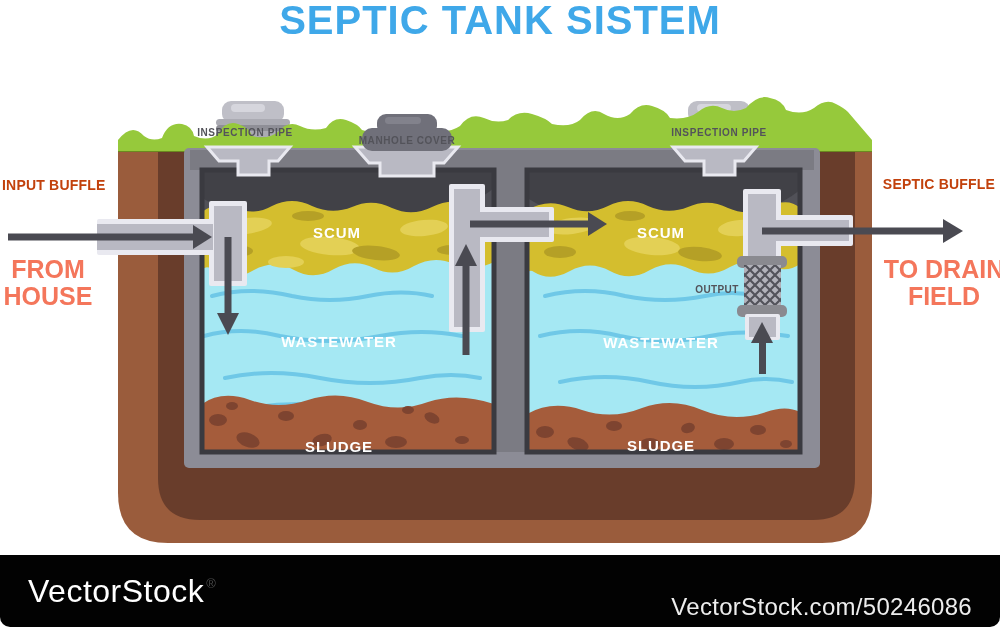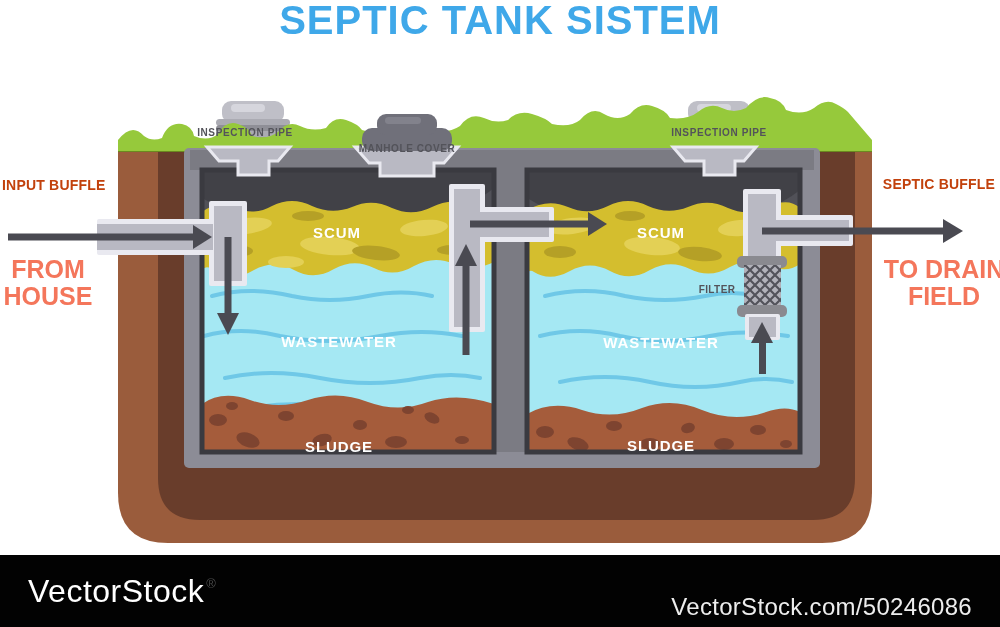--- a/index.html
+++ b/index.html
@@ -1,18 +1,18 @@
 <!DOCTYPE html>
 <html><head>
 <meta charset="utf-8">
 <style>
   html,body{margin:0;padding:0;background:#ffffff;}
   .canvas{
     position:relative;width:1000px;height:627px;overflow:hidden;
-    background:#ffffff;font-family:"Liberation Sans", sans-serif;
+    background:#ffffff;font-family:"Liberation Sans", sans-serif;border-radius:10px;
     -webkit-font-smoothing:antialiased;
   }
   .abs{position:absolute;}
   .ctr{transform:translate(-50%,-50%);white-space:nowrap;}
   .title{
     left:500px;top:20px;font-size:40px;font-weight:800;letter-spacing:1px;
     color:#3FA8E9;
   }
   .lbl-small{font-size:10px;font-weight:bold;letter-spacing:.6px;color:#53535A;margin-top:44px;}
   .lbl-blue{font-size:14px;font-weight:bold;letter-spacing:.2px;color:#c2410c;}
@@ -244,42 +244,42 @@
       <g>
         <rect x="759" y="340" width="7" height="34"></rect>
         <polygon points="751,343 773,343 762,322"></polygon>
       </g>
     </g>
   </svg>
 
   <div class="abs ctr title">SEPTIC TANK SISTEM</div>
 
   <div class="abs ctr lbl-small" style="left:245px;top:88px">INSPECTION PIPE</div>
-  <div class="abs ctr lbl-small" style="left:407px;top:104px">MANHOLE COVER</div>
+  <div class="abs ctr lbl-small" style="left:407px;top:96px">MANHOLE COVER</div>
   <div class="abs ctr lbl-small" style="left:719px;top:88px">INSPECTION PIPE</div>
 
   <div class="abs lbl-blue" style="left:2px;top:177px">INPUT BUFFLE</div>
   <div class="abs ctr lbl-blue" style="left:939px;top:184px">SEPTIC BUFFLE</div>
 
   <div class="abs ctr lbl-flow" style="left:48px;top:283px">
     <div>FROM</div>
     <div>HOUSE</div>
   </div>
   <div class="abs ctr lbl-flow" style="left:944px;top:283px">
     <div>TO DRAIN</div>
     <div>FIELD</div>
   </div>
 
   <div class="abs ctr lbl-layer" style="left:337px;top:224px">SCUM</div>
   <div class="abs ctr lbl-layer" style="left:661px;top:224px">SCUM</div>
   <div class="abs ctr lbl-layer" style="left:339px;top:333px">WASTEWATER</div>
   <div class="abs ctr lbl-layer" style="left:661px;top:334px">WASTEWATER</div>
   <div class="abs ctr lbl-layer" style="left:339px;top:438px">SLUDGE</div>
   <div class="abs ctr lbl-layer" style="left:661px;top:437px">SLUDGE</div>
-  <div class="abs ctr lbl-filter" style="left:717px;top:289px">FILTER</div>
+  <div class="abs ctr lbl-filter" style="left:717px;top:289px">OUTPUT</div>
 
   <div class="abs wm-bar">
     <div>
       <span class="wm-logo">VectorStock</span><span class="wm-reg">®</span>
     </div>
     <div class="wm-url">VectorStock.com/50246086</div>
   </div>
 
 </div>
 

